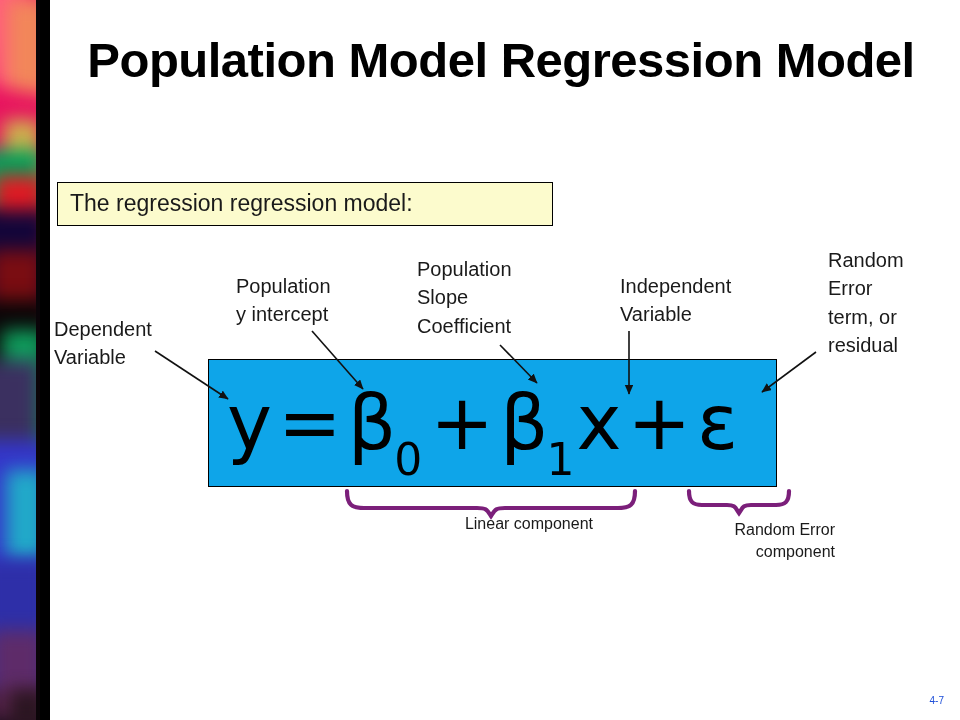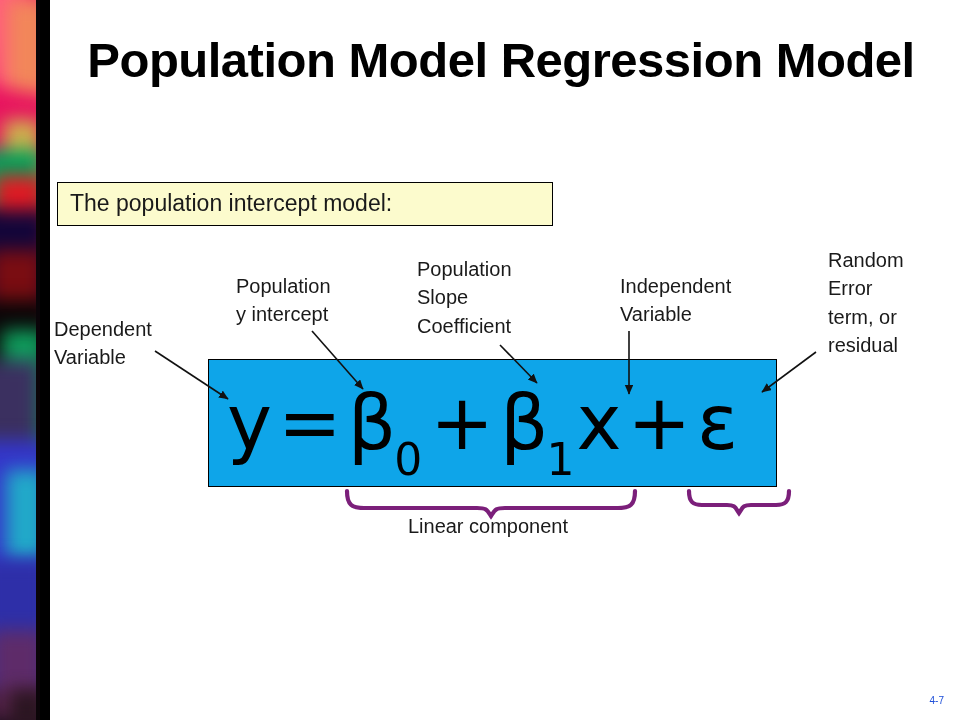--- a/index.html
+++ b/index.html
@@ -125,23 +125,23 @@
   }
   #lbl-dependent   { left: 54px;  top: 315px; }
   #lbl-intercept   { left: 236px; top: 272px; }
   #lbl-slope       { left: 417px; top: 255px; }
   #lbl-independent { left: 620px; top: 272px; }
   #lbl-error       { left: 828px; top: 246px; }
 
   
   .brace-caption {
     position: absolute;
-    font-size: 20px;
+    font-size: 16px;
     color: #1a1a1a;
-    text-align: center;
+    text-align: right;
     line-height: 1.35;
     white-space: pre-line;
   }
   #cap-linear { left: 383px; top: 513px; width: 210px; }
   #cap-random { left: 660px; top: 519px; width: 175px; }
 
   
   #overlay {
     position: absolute;
     left: 0; top: 0;
@@ -180,21 +180,21 @@
       <div class="blob b15"></div>
     <div class="blob b16"></div>
       <div class="blob b17"></div>
     <div class="edge"></div>
   </div>
   <div id="art-border"></div>
 
   <div id="title">Population Model Regression Model</div>
 
   <div id="header-box">
-    <div class="txt">The population intercept model:</div>
+    <div class="txt">The regression regression model:</div>
   </div>
 
   <div id="equation-box">
     <div id="equation">
       <span class="greek">y</span><span class="op">=</span><span class="greek">β</span><span class="sub">0</span><span class="op">+</span><span class="greek">β</span><span class="sub">1</span><span>x</span><span class="op">+</span><span class="greek">ε</span>
     </div>
   </div>
 
   <div class="callout" id="lbl-dependent">Dependent
 Variable</div>
@@ -204,20 +204,22 @@
 Slope
 Coefficient</div>
   <div class="callout" id="lbl-independent">Independent
 Variable</div>
   <div class="callout" id="lbl-error">Random
 Error
 term, or
 residual</div>
 
   <div class="brace-caption" id="cap-linear">Linear component</div>
+  <div class="brace-caption" id="cap-random">Random Error
+component</div>
 
   <svg id="overlay" viewBox="0 0 960 720" xmlns="http://www.w3.org/2000/svg">
     <defs>
       <marker id="arrowhead" markerWidth="7" markerHeight="7" refX="5.6" refY="2.6" orient="auto" markerUnits="strokeWidth">
         <path d="M0,0 L6,2.6 L0,5.2 Z" fill="#111111"></path>
       </marker>
     </defs>
 
     <line x1="155" y1="351" x2="228" y2="399" stroke="#111111" stroke-width="1.6" marker-end="url(#arrowhead)"></line>
 

